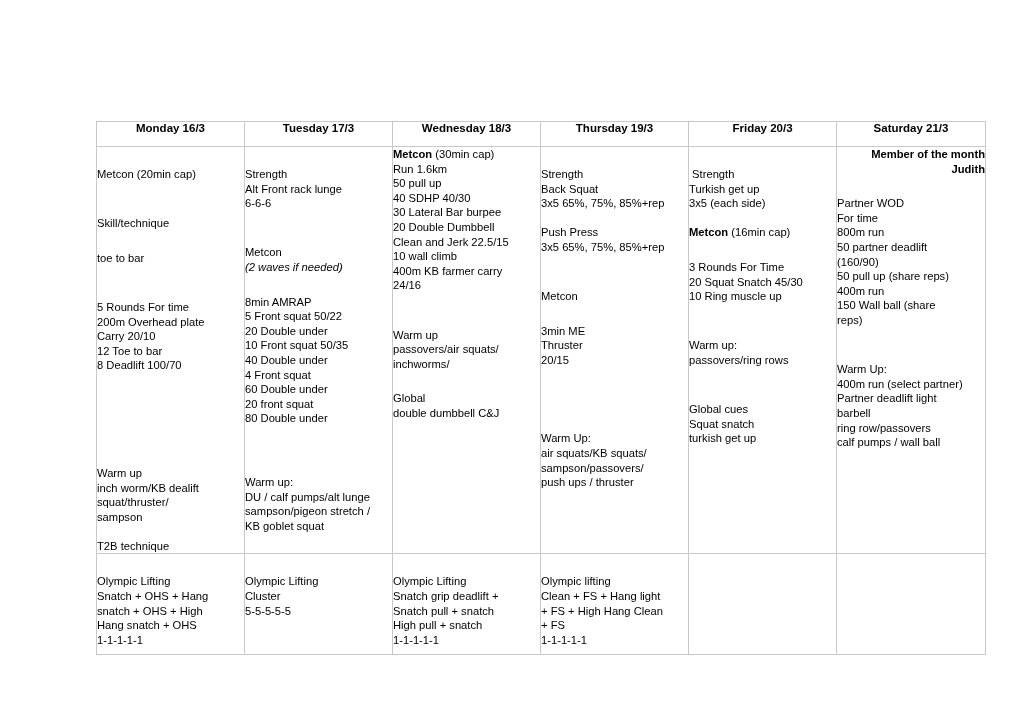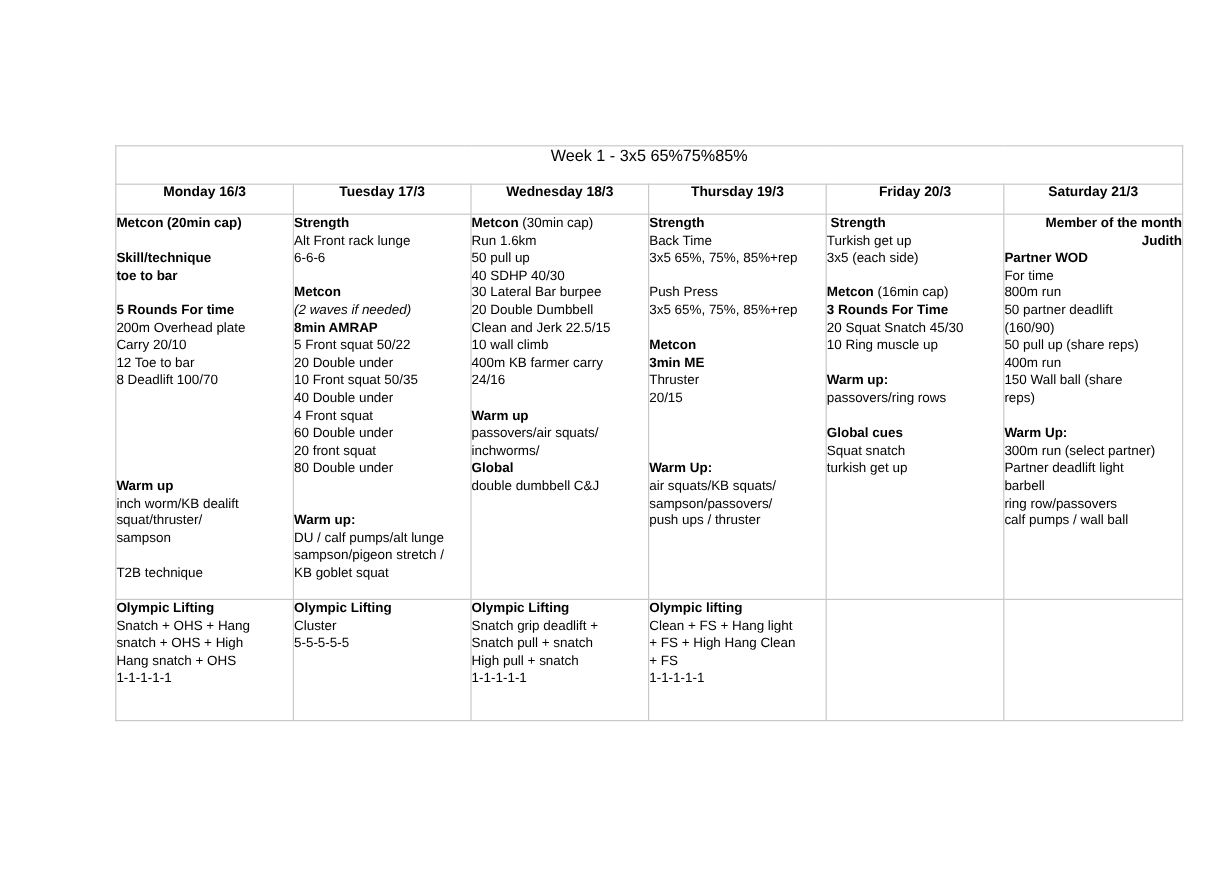--- a/index.html
+++ b/index.html
@@ -77,21 +77,21 @@
     line-height: 14.6px;
   }
 
   .lines { display: block; }
 
   .ln {
     display: block;
     white-space: pre-wrap;
     min-height: 14.6px;
   }
-  .ln.b  { font-weight: bold; }
+  .ln.b  { font-weight: normal; margin-top: 20px; }
   .ln.i  { font-style: italic; }
   .ln.c  { text-align: right; font-weight: bold; }
   .ln.sp { min-height: 14.6px; }
 
   
   .ln .strong { font-weight: bold; }
   .ln .reg    { font-weight: normal; }
 </style>
 </head>
 <body>
@@ -102,23 +102,20 @@
       <colgroup>
         <col style="width:148px">
           <col style="width:148px">
           <col style="width:148px">
         <col style="width:148px">
           <col style="width:148px">
           <col style="width:149px">
       </colgroup>
       <tbody>
         <tr>
-          <td class="title-cell" colspan="6">Week 1 - 3x5 65%75%85%</td>
-        </tr>
-        <tr>
           <td class="day-cell">Monday 16/3</td>
           <td class="day-cell">Tuesday 17/3</td>
           <td class="day-cell">Wednesday 18/3</td>
           <td class="day-cell">Thursday 19/3</td>
           <td class="day-cell">Friday 20/3</td>
           <td class="day-cell">Saturday 21/3</td>
         </tr>
         <tr>
           <td class="wod-cell">
               <span class="lines">
@@ -186,21 +183,21 @@
                 <span class="ln b">Warm up</span>
                 <span class="ln">passovers/air squats/</span>
                 <span class="ln">inchworms/</span>
                 <span class="ln b">Global</span>
                 <span class="ln">double dumbbell C&amp;J</span>
               </span>
             </td>
           <td class="wod-cell">
               <span class="lines">
                 <span class="ln b">Strength</span>
-                <span class="ln">Back Time</span>
+                <span class="ln">Back Squat</span>
                 <span class="ln">3x5 65%, 75%, 85%+rep</span>
                 <span class="ln sp">&nbsp;</span>
                 <span class="ln">Push Press</span>
                 <span class="ln">3x5 65%, 75%, 85%+rep</span>
                 <span class="ln sp">&nbsp;</span>
                 <span class="ln b">Metcon</span>
                 <span class="ln b">3min ME</span>
                 <span class="ln">Thruster</span>
                 <span class="ln">20/15</span>
                 <span class="ln sp">&nbsp;</span>
@@ -239,21 +236,21 @@
                 <span class="ln">For time</span>
                 <span class="ln">800m run</span>
                 <span class="ln">50 partner deadlift</span>
                 <span class="ln">(160/90)</span>
                 <span class="ln">50 pull up (share reps)</span>
                 <span class="ln">400m run</span>
                 <span class="ln">150 Wall ball (share</span>
                 <span class="ln">reps)</span>
                 <span class="ln sp">&nbsp;</span>
                 <span class="ln b">Warm Up:</span>
-                <span class="ln">300m run (select partner)</span>
+                <span class="ln">400m run (select partner)</span>
                 <span class="ln">Partner deadlift light</span>
                 <span class="ln">barbell</span>
                 <span class="ln">ring row/passovers</span>
                 <span class="ln">calf pumps / wall ball</span>
               </span>
             </td>
         </tr>
         <tr>
           <td class="oly-cell">
               <span class="lines">

